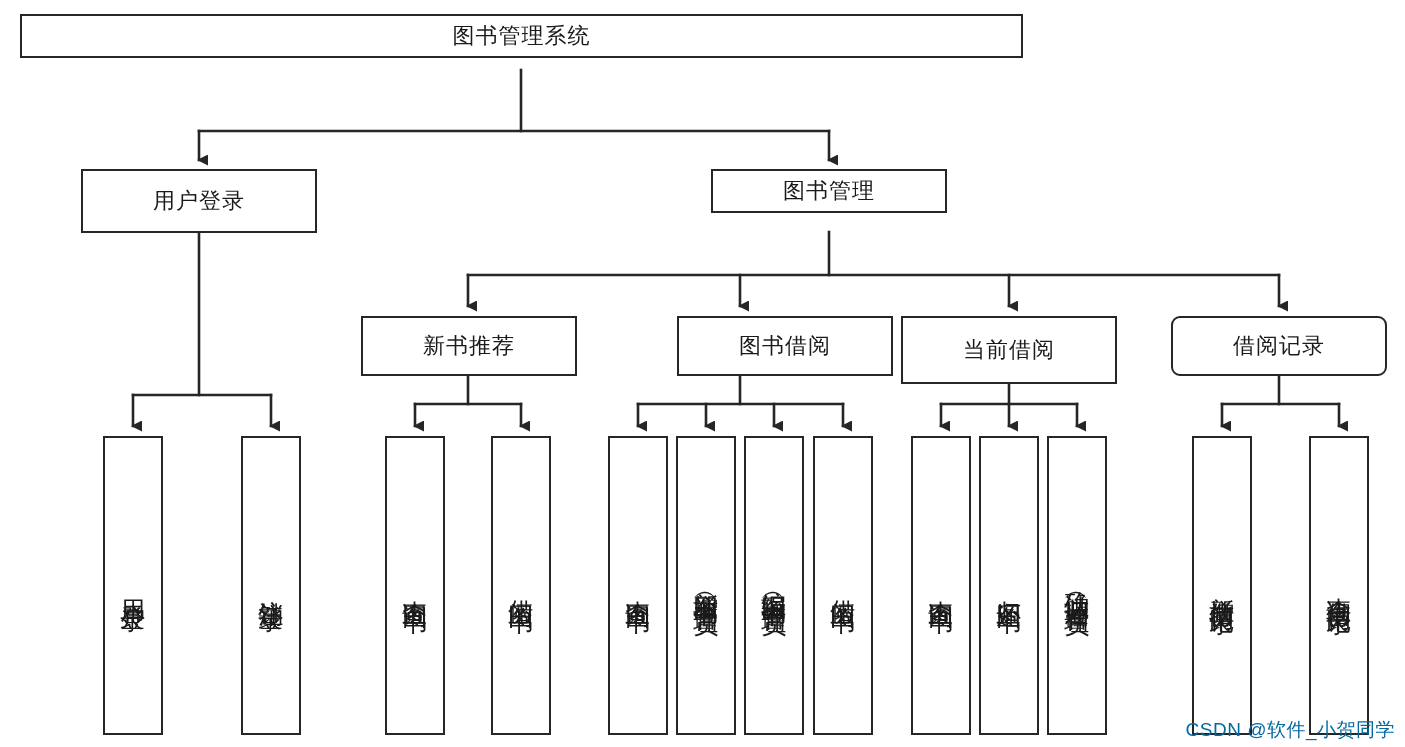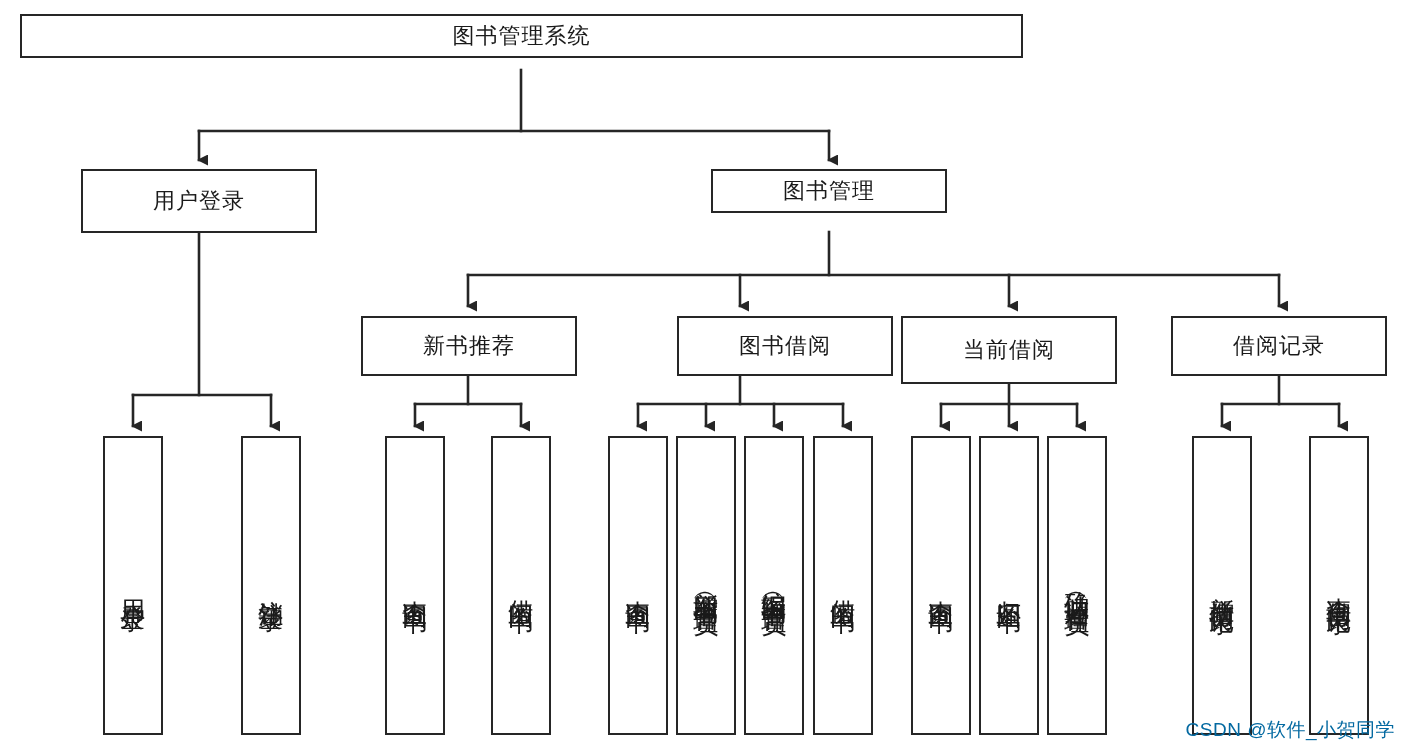--- a/index.html
+++ b/index.html
@@ -130,21 +130,21 @@
 
   <div class="node h" style="left:361px; top:316px; width:216px; height:60px;">
     <span>新书推荐</span>
   </div>
   <div class="node h" style="left:632px; top:316px; width:216px; height:60px;margin-left:45px;">
     <span>图书借阅</span>
   </div>
   <div class="node h" style="left:901px; top:316px; width:216px; height:68px;">
     <span>当前借阅</span>
   </div>
-  <div class="node h" style="left:1171px; top:316px; width:216px; height:60px;">
+  <div class="node h" style="left:1171px; top:316px; width:216px; height:60px;border-radius:9px;">
     <span>借阅记录</span>
   </div>
 
   <div class="node v" style="left:103px; top:436px; width:60px; height:299px;">
     <span class="vtext">用户登录</span>
   </div>
   <div class="node v" style="left:241px; top:436px; width:60px; height:299px;">
     <span class="vtext">注销登录</span>
   </div>
 

